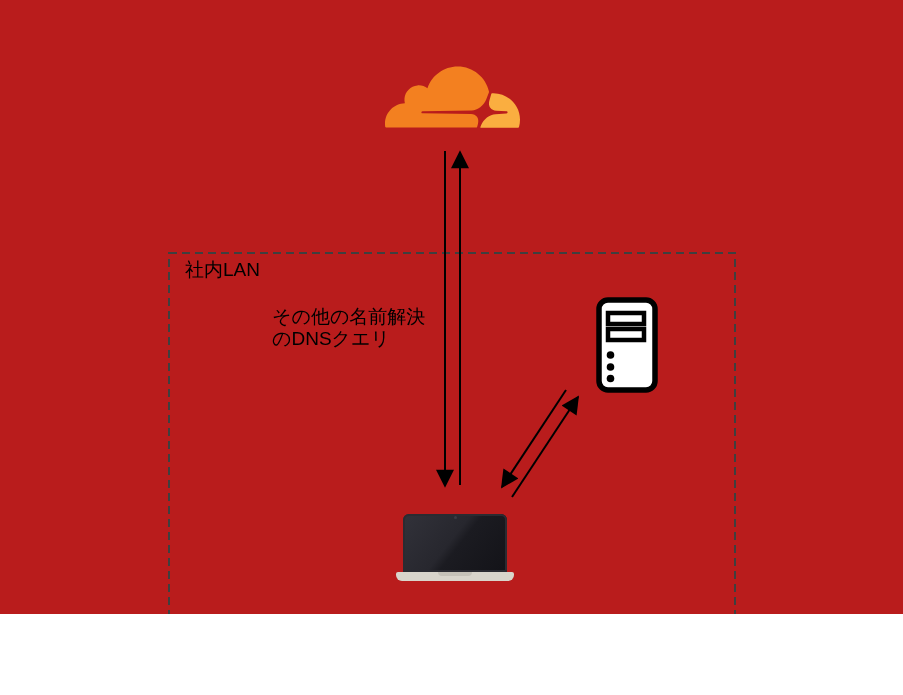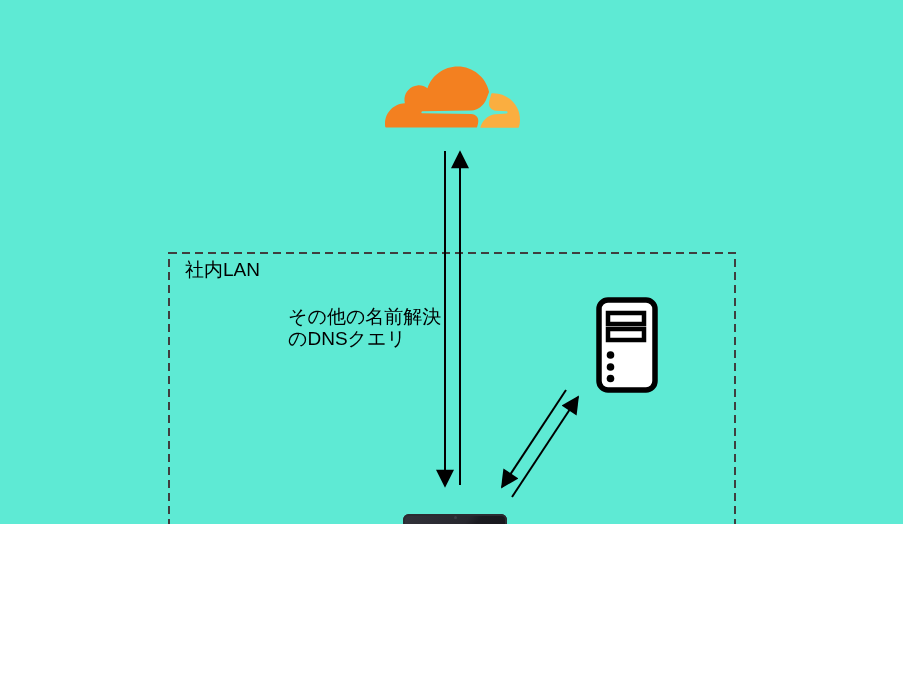--- a/index.html
+++ b/index.html
@@ -7,36 +7,36 @@
     padding: 0;
     background: #ffffff;
   }
   body {
     font-family: "Liberation Sans", "DejaVu Sans", sans-serif;
     -webkit-font-smoothing: antialiased;
   }
   .canvas {
     position: relative;
     width: 903px;
-    height: 524px;
-    background: #5eead4;
+    height: 614px;
+    background: #b91c1c;
     overflow: hidden;
   }
   .abs { position: absolute; }
 
   .label {
     position: absolute;
     color: #000000;
     font-size: 19px;
     line-height: 22px;
     white-space: pre-line;
     letter-spacing: 0;
   }
   .label-lan   { left: 185px; top: 259px; }
-  .label-upper { left: 288px; top: 306px; }
+  .label-upper { left: 272px; top: 306px; }
   .label-lower { left: 553px; top: 451px; }
 
   
   .laptop { left: 396px; top: 514px; width: 118px; height: 67px; }
   .laptop-screen {
     position: absolute;
     left: 7px; top: 0;
     width: 104px; height: 58px;
     border-radius: 6px 6px 0 0;
     background: linear-gradient(128deg, #32323a 0%, #27272e 46%, #1b1b21 54%, #131318 100%);

